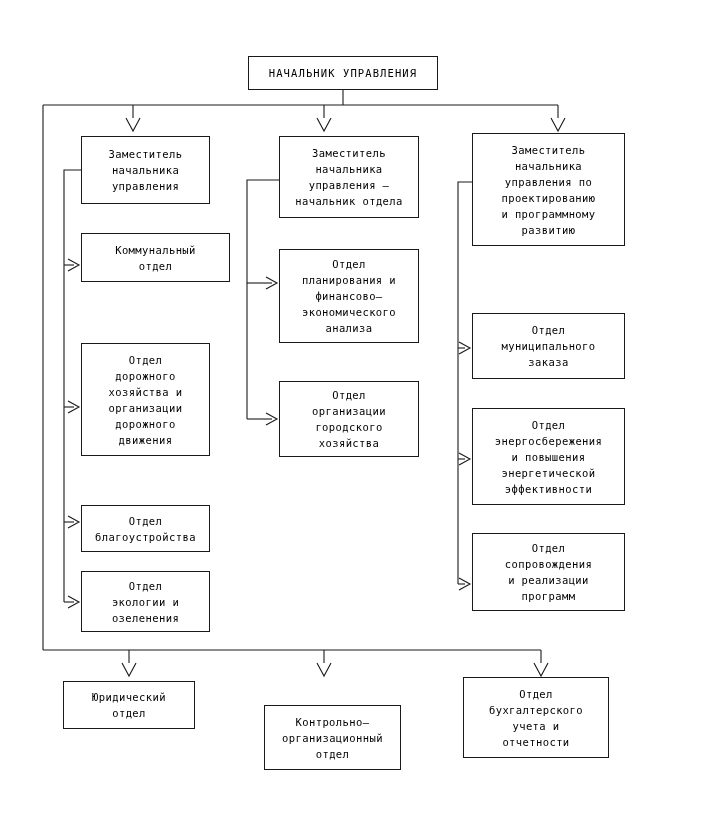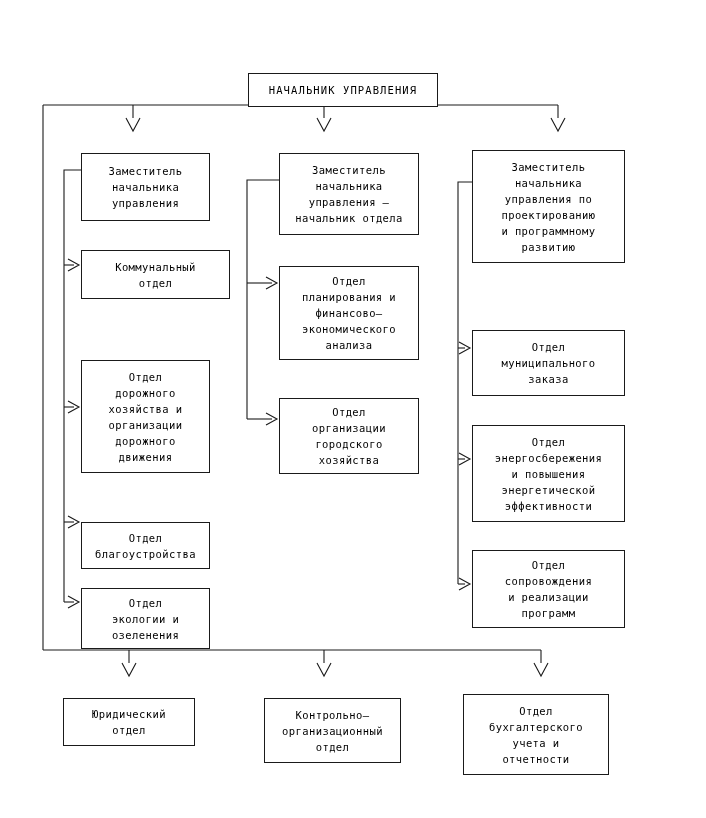--- a/index.html
+++ b/index.html
@@ -23,21 +23,20 @@
     display: flex;
     align-items: center;
     justify-content: center;
     text-align: center;
     color: #000000;
     font-size: 10.5px;
     line-height: 16px;
     letter-spacing: 0.4px;
     white-space: pre-line;
     padding: 2px 8px;
-    margin-top: 17px;
   }
   .node.root {
     font-size: 10.5px;
     letter-spacing: 1.1px;
   }
   .node-label {
     display: block;
     white-space: pre-line;
   }
   svg.wires {
@@ -188,21 +187,21 @@
     <span class="node-label">Отдел
 сопровождения
 и реализации
 программ</span>
   </div>
 
   <div class="node" style="left:63px; top:681px; width:132px; height:48px;">
     <span class="node-label">Юридический
 отдел</span>
   </div>
-  <div class="node" style="left:264px; top:681px; width:137px; height:65px;">
+  <div class="node" style="left:264px; top:705px; width:137px; height:65px;">
     <span class="node-label">Контрольно–
 организационный
 отдел</span>
   </div>
   <div class="node" style="left:463px; top:677px; width:146px; height:81px;">
     <span class="node-label">Отдел
 бухгалтерского
 учета и
 отчетности</span>
   </div>

